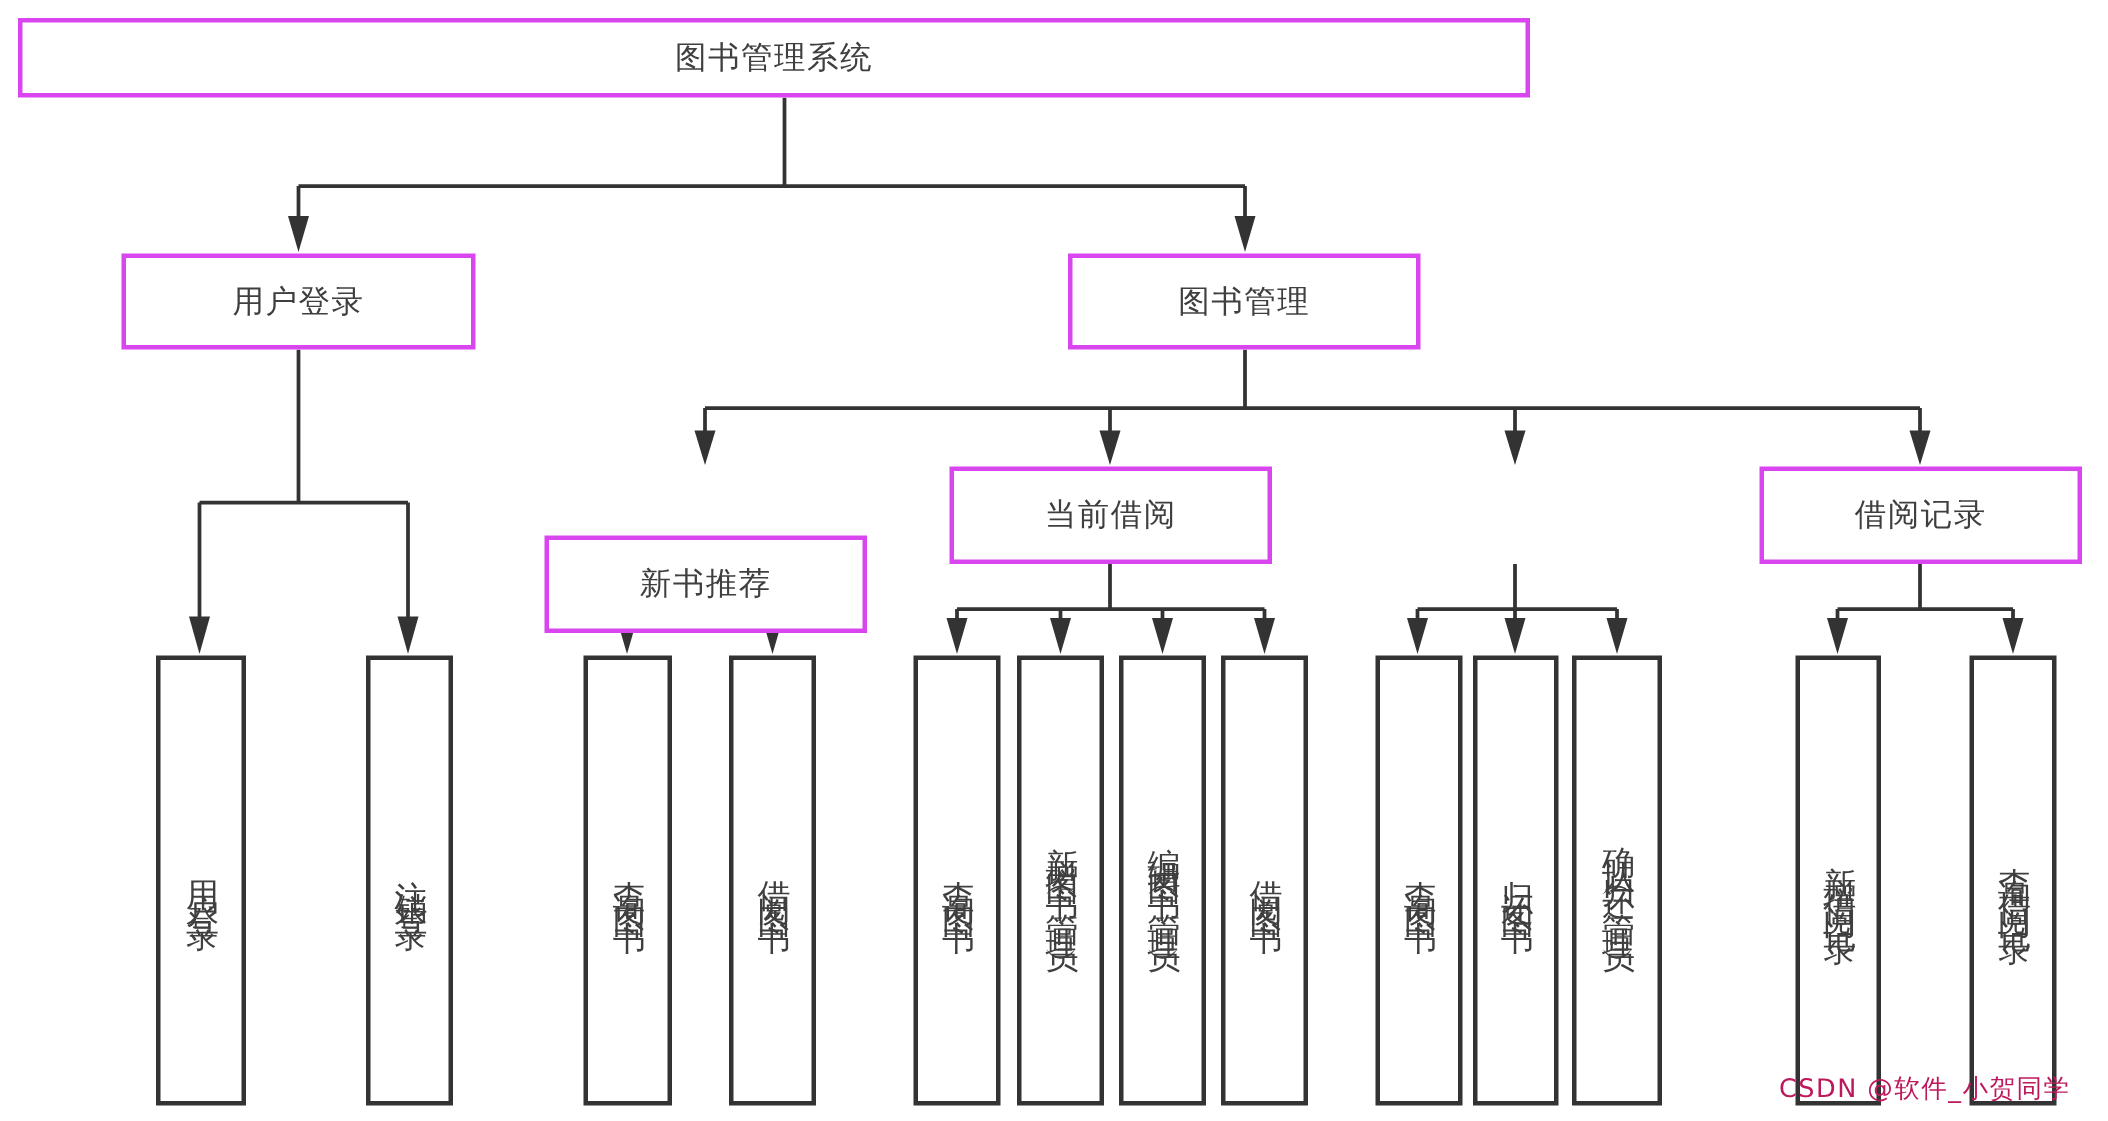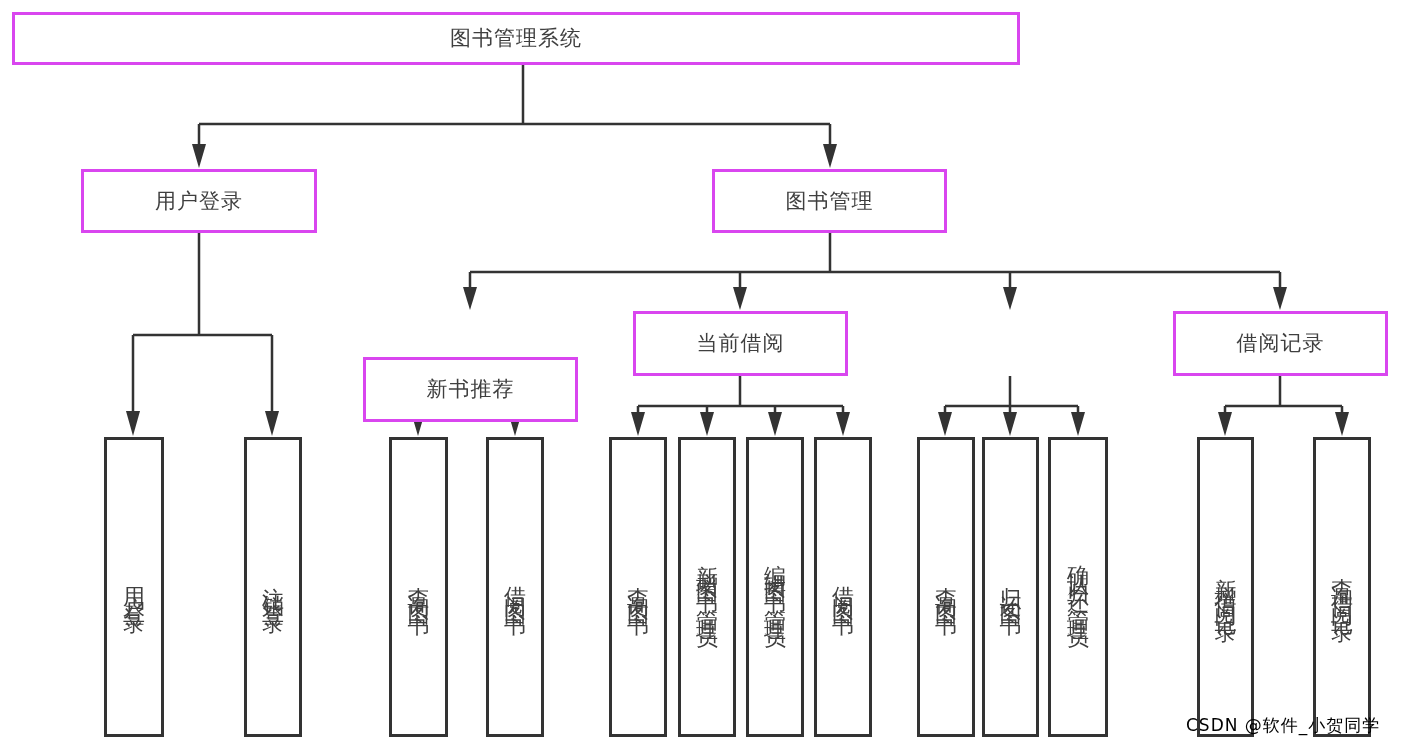--- a/index.html
+++ b/index.html
@@ -44,21 +44,21 @@
     line-height: 1;
     writing-mode: vertical-rl;
     text-orientation: mixed;
     letter-spacing: 9px;
   }
   .watermark {
     position: absolute;
     left: 1186px;
     top: 714px;
     font-size: 17px;
-    color: #000000;
+    color: #be185d;
     letter-spacing: 1px;
     white-space: nowrap;
     z-index: 10;
     pointer-events: none;
   }
 </style>
 </head>
 <body>
 
 <div class="stage">

